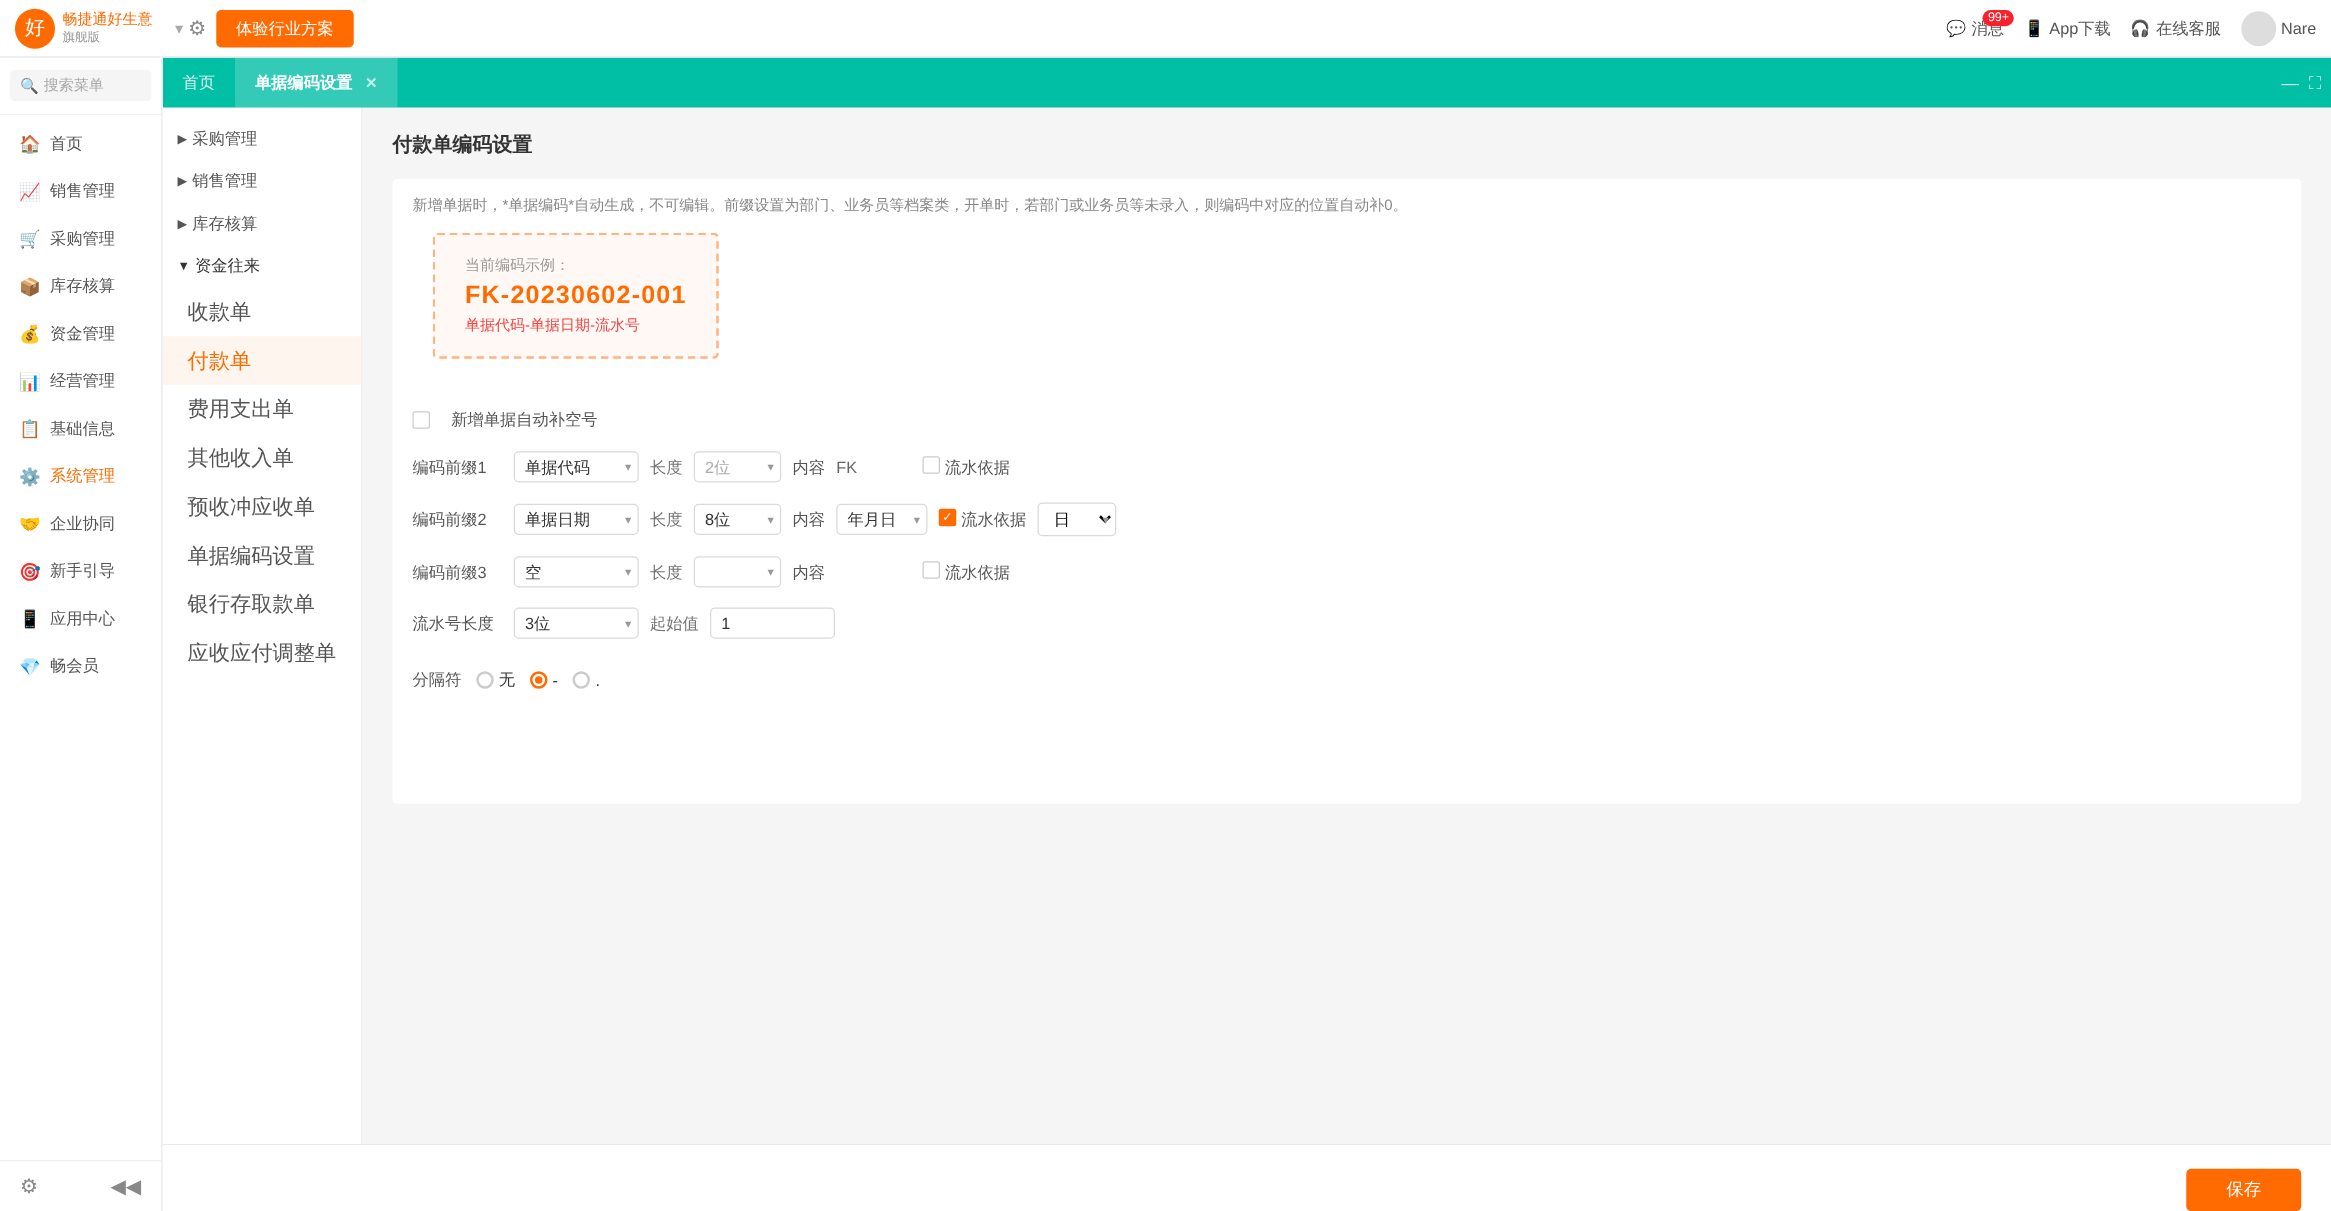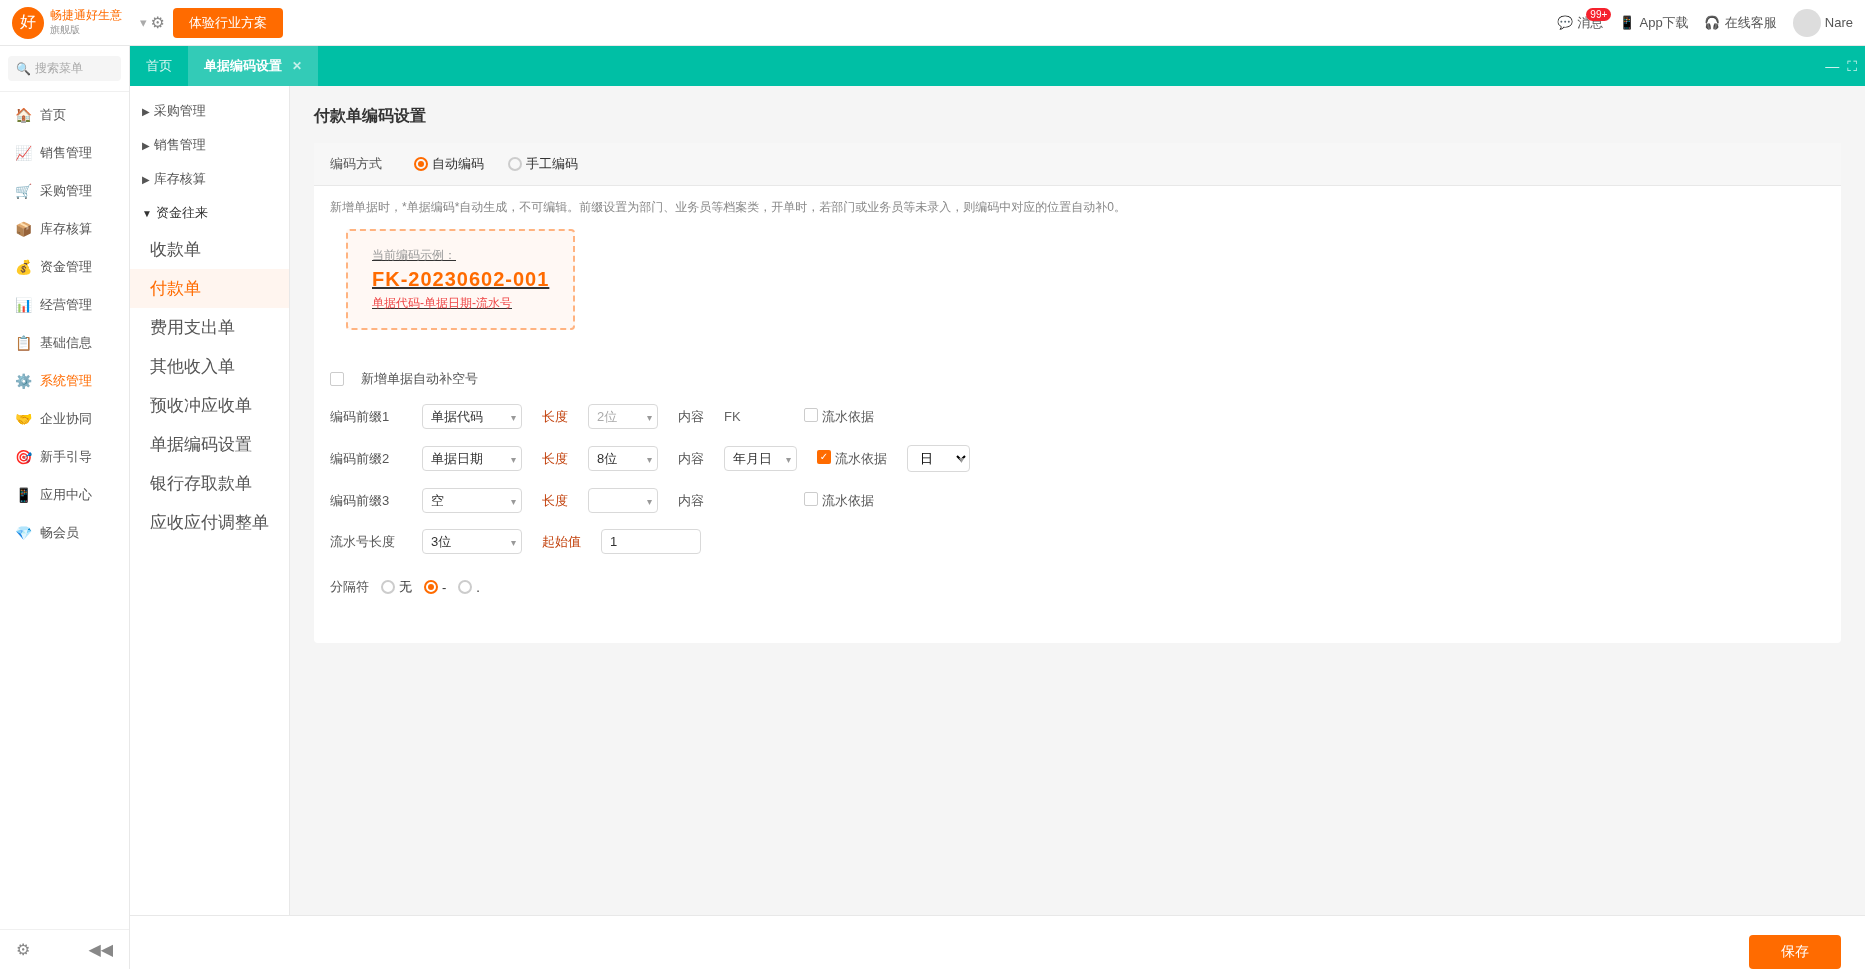--- a/index.html
+++ b/index.html
@@ -169,21 +169,20 @@
     }
 
     
     .example-box {
       margin: 0 16px 16px;
       border: 2px dashed #ffb380;
       background: #fff8f4;
       border-radius: 4px;
       padding: 16px 24px;
       display: inline-block;
-      text-decoration: underline;
     }
     .example-code {
       font-size: 20px;
       font-weight: bold;
       color: #ff6b00;
       letter-spacing: 1px;
     }
     .example-sub { font-size: 12px; color: #ef4444; margin-top: 4px; }
 
     
@@ -195,21 +194,21 @@
     .cb-box {
       width: 14px; height: 14px; border: 1px solid #ccc; border-radius: 2px;
       display: flex; align-items: center; justify-content: center;
       cursor: pointer;
     }
 
     
     .form-area { padding: 8px 16px; }
     .form-row {
       display: flex; align-items: center;
-      margin-bottom: 16px; gap: 20px;
+      margin-bottom: 16px; gap: 9px;
     }
     .form-label { width: 72px; font-size: 13px; color: #555; flex-shrink: 0; }
     .form-select {
       border: 1px solid #d9d9d9; border-radius: 4px;
       padding: 4px 24px 4px 8px;
       font-size: 13px; color: #333;
       background: #fff;
       appearance: none;
       cursor: pointer;
       min-width: 100px;
@@ -219,21 +218,21 @@
       position: relative; display: inline-block;
     }
     .select-wrap::after {
       content: '▾'; position: absolute; right: 6px; top: 50%; transform: translateY(-50%);
       color: #999; pointer-events: none; font-size: 10px;
     }
     .form-input {
       border: 1px solid #d9d9d9; border-radius: 4px;
       padding: 4px 8px; font-size: 13px; color: #333; background: #fff; min-width: 100px;
     }
-    .form-length-label { font-size: 13px; color: #c2410c; }
+    .form-length-label { font-size: 13px; color: #737373; }
     .form-content-label { font-size: 13px; color: #555; }
     .content-val { font-size: 13px; color: #666; min-width: 60px; }
 
     .checkbox-inline { display: flex; gap: 4px; font-size: 13px; color: #555; cursor: pointer; }
     .cb-checked { width: 14px; height: 14px; background: #ff6b00; border-radius: 2px; display: flex; align-items: center; justify-content: center; }
     .cb-checked::after { content: '✓'; color: white; font-size: 10px; }
     .cb-unchecked { width: 14px; height: 14px; border: 1px solid #ccc; border-radius: 2px; }
     .separator-row { display: flex; align-items: center; gap: 12px; padding: 8px 0; }
     .sep-label { font-size: 13px; color: #555; }
 
@@ -416,31 +415,20 @@
           <div class="sub-item">银行存取款单</div>
           <div class="sub-item">应收应付调整单</div>
         </div>
       </div>
 
       <div class="content-panel">
         <div class="page-title">付款单编码设置</div>
 
         <div class="settings-card">
 
-          <div class="encode-mode-bar">
-            <span class="encode-mode-label">编码方式</span>
-            <label class="radio-item">
-              <span class="radio-circle checked"></span>
-              <span>自动编码</span>
-            </label>
-            <label class="radio-item">
-              <span class="radio-circle"></span>
-              <span>手工编码</span>
-            </label>
-          </div>
 
           <div class="desc-text">新增单据时，*单据编码*自动生成，不可编辑。前缀设置为部门、业务员等档案类，开单时，若部门或业务员等未录入，则编码中对应的位置自动补0。</div>
 
           <div style="padding:0 16px 16px;">
             <div class="example-box">
               <div style="font-size:12px;color:#999;margin-bottom:4px;">当前编码示例：</div>
               <div class="example-code">FK-20230602-001</div>
               <div class="example-sub">单据代码-单据日期-流水号</div>
             </div>
           </div>

